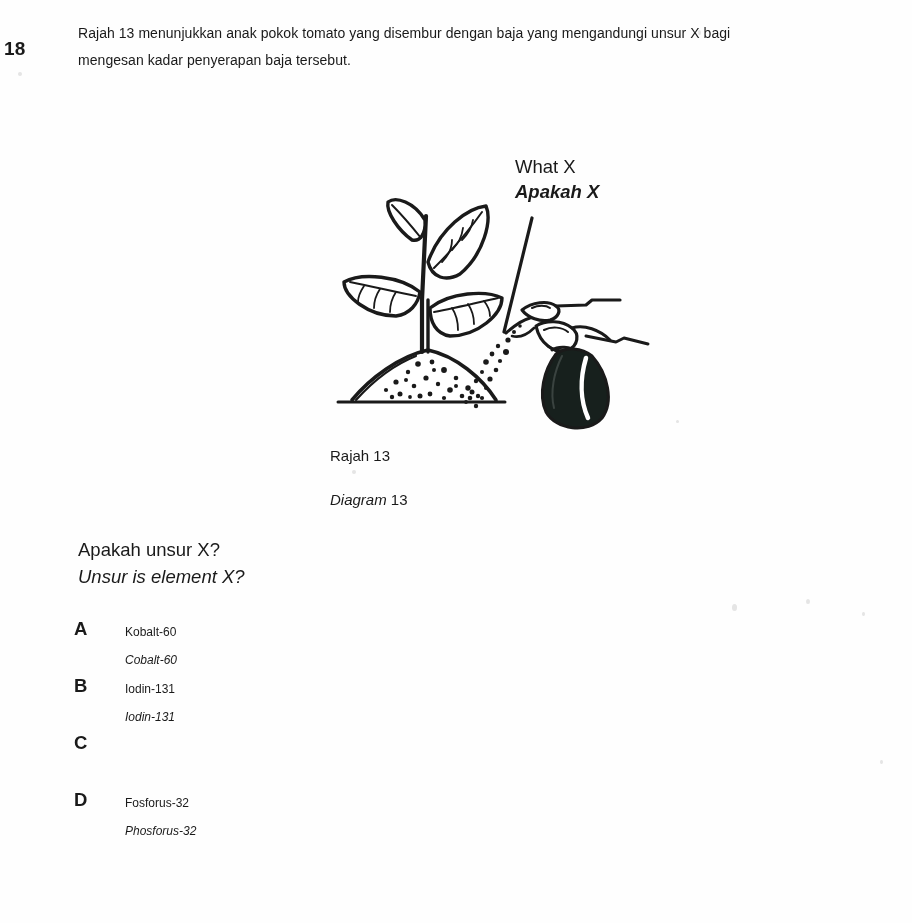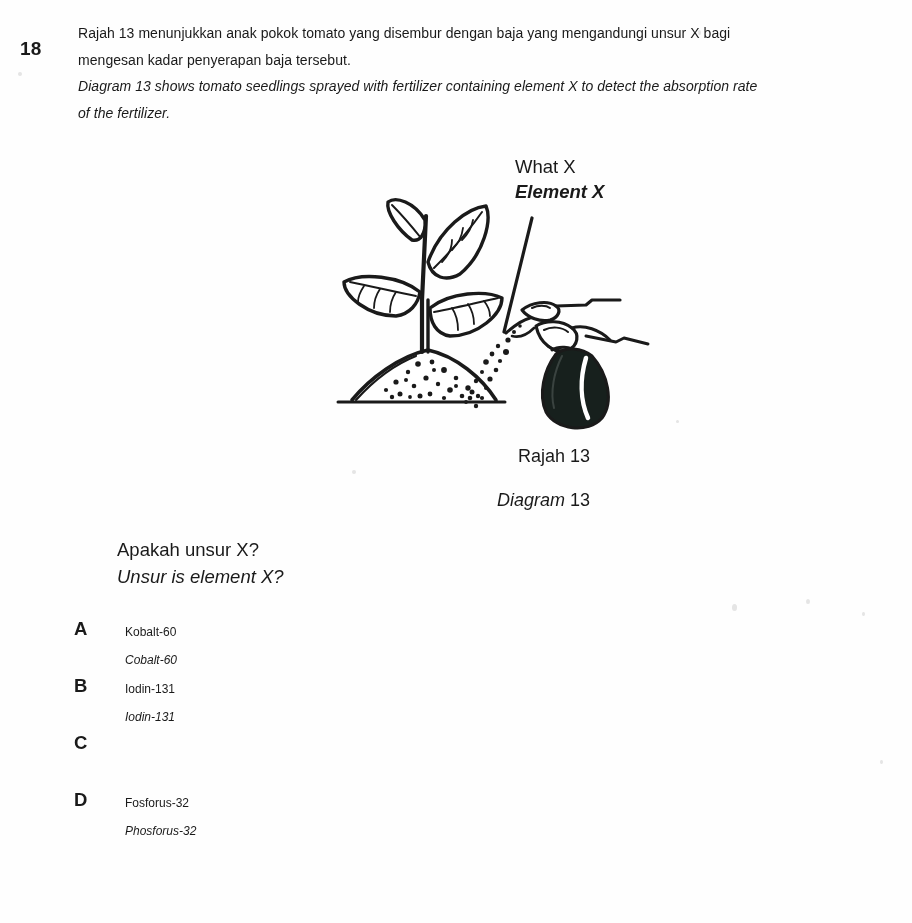--- a/index.html
+++ b/index.html
@@ -18,21 +18,21 @@
 
   .page {
     position: absolute;
     inset: 0;
     background: #fefefe;
   }
 
   
   .qnum {
     position: absolute;
-    left: 20px;
+    left: 4px;
     top: 38px;
     font-size: 19px;
     font-weight: bold;
     letter-spacing: 0.2px;
   }
   .stem {
     position: absolute;
     left: 78px;
     top: 20px;
     width: 690px;
@@ -73,40 +73,39 @@
     font-style: italic;
     font-weight: 600;
   }
 
   
   .caption {
     position: absolute;
     left: 330px;
     top: 443px;
     width: 260px;
-    text-align: right;
-    font-size: 18px;
+    text-align: left;
+    font-size: 15px;
     line-height: 26px;
   }
   .caption .c1 { display: block; }
   .caption .c2 {
     display: block;
     font-style: italic;
     margin-top: 18px;
   }
   .caption .c2 .up { font-style: normal; }
 
   
   .prompt {
     position: absolute;
     left: 78px;
     top: 537px;
     font-size: 18.5px;
     line-height: 26.5px;
-    margin-left: 39px;
   }
   .prompt .p1 { display: block; }
   .prompt .p2 {
     display: block;
     font-style: italic;
   }
 
   
   .options {
     position: absolute;
@@ -149,21 +148,20 @@
 </style>
 </head>
 <body>
 
 <div class="page">
 
   <div class="qnum">18</div>
 
   <div class="stem">
     <span class="my">Rajah 13 menunjukkan anak pokok tomato yang disembur dengan baja yang mengandungi unsur X bagi mengesan kadar penyerapan baja tersebut.</span>
-    <span class="en">Diagram 13 shows tomato seedlings sprayed with fertilizer containing element X to detect the absorption rate of the fertilizer.</span>
   </div>
 
   <div class="figure">
     <svg class="fig-svg" width="400" height="300" viewBox="0 0 400 300">
       <g fill="none" stroke="#1a1a1a" stroke-width="3.4" stroke-linecap="round" stroke-linejoin="round">
 
         <path d="M38 252 L205 252" stroke-width="3"></path>
 
         <path d="M52 250 C 70 228, 100 206, 128 200 C 156 206, 182 228, 196 250" stroke-width="3.6" fill="#ffffff"></path>
         <path d="M56 250 C 74 230, 96 214, 116 206" stroke-width="2.2"></path>
@@ -258,21 +256,21 @@
         <circle cx="156" cy="236" r="2"></circle>
           <circle cx="170" cy="248" r="2.3"></circle>
         <circle cx="134" cy="220" r="2"></circle>
           <circle cx="110" cy="247" r="1.9"></circle>
       </g>
     </svg>
   </div>
 
   <div class="label-unsur">
     <span class="l1">What X</span>
-    <span class="l2"><span>Element X</span></span>
+    <span class="l2"><span>Apakah X</span></span>
   </div>
 
   <div class="caption">
     <span class="c1">Rajah 13</span>
     <span class="c2"><span>Diagram</span> <span class="up">13</span></span>
   </div>
 
   <div class="prompt">
     <span class="p1">Apakah unsur X?</span>
     <span class="p2">Unsur is element X?</span>

